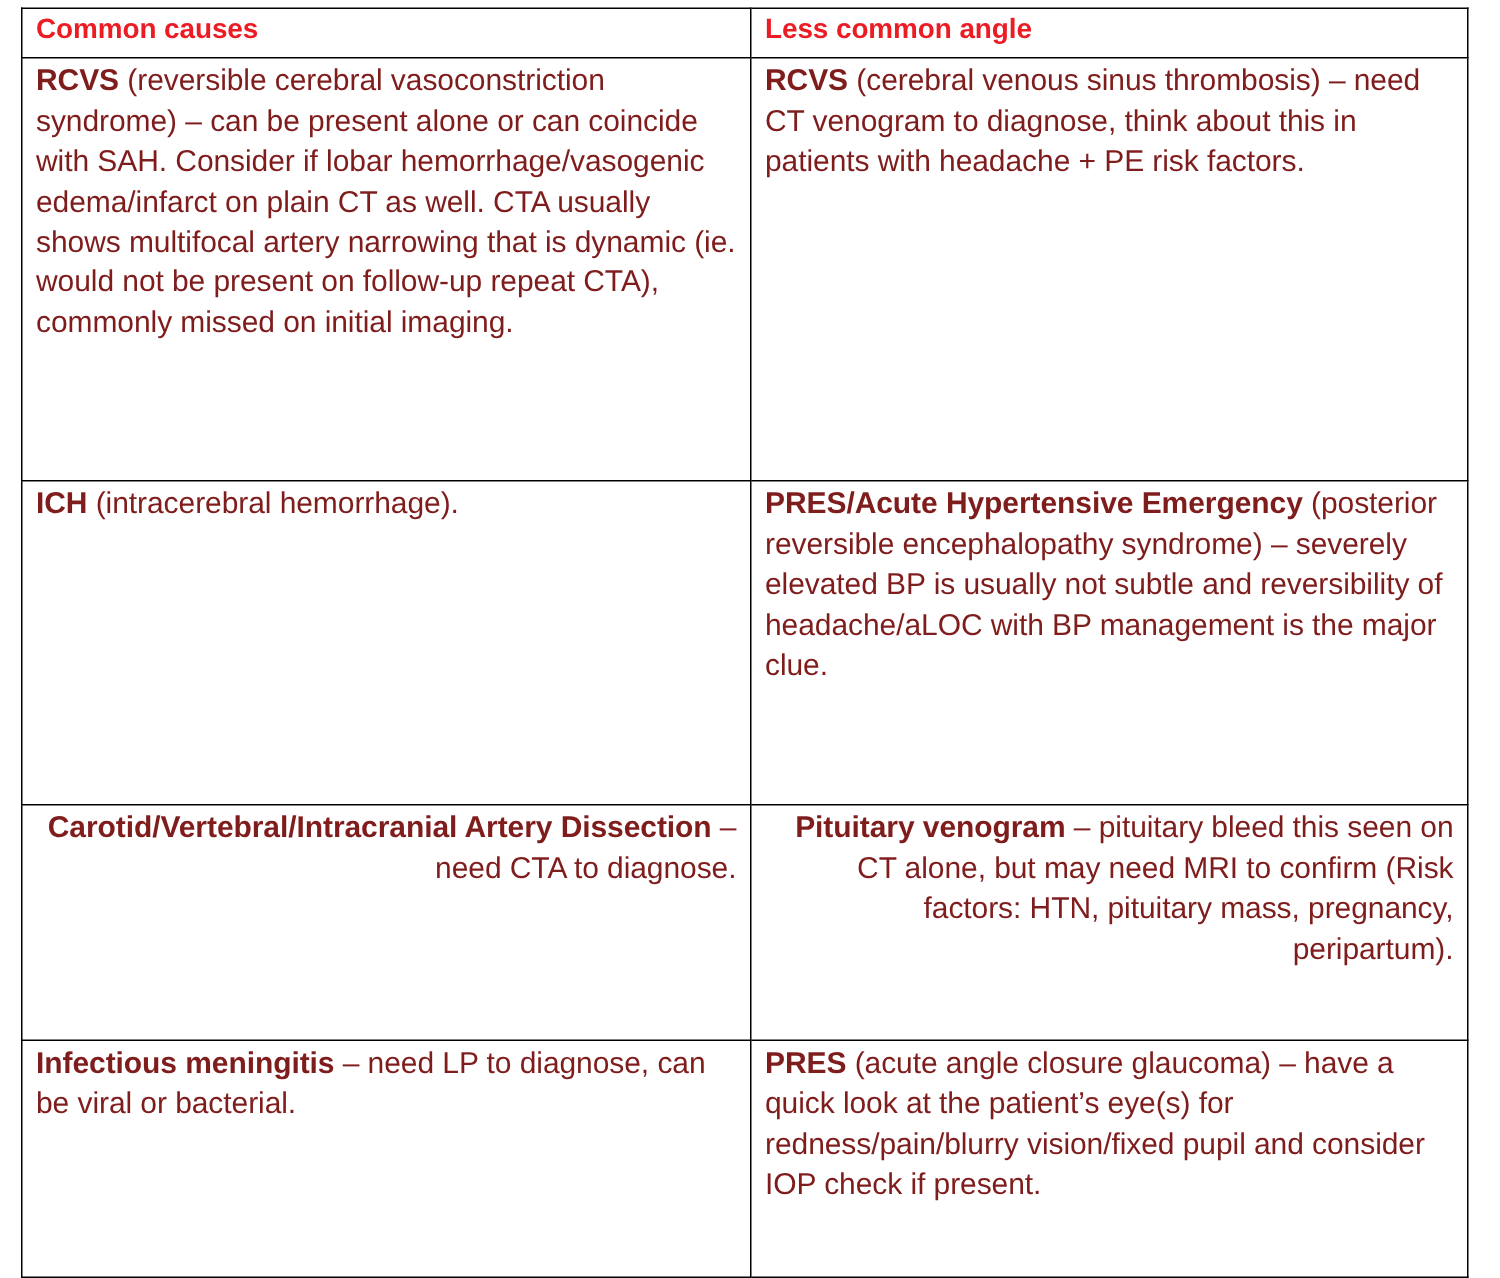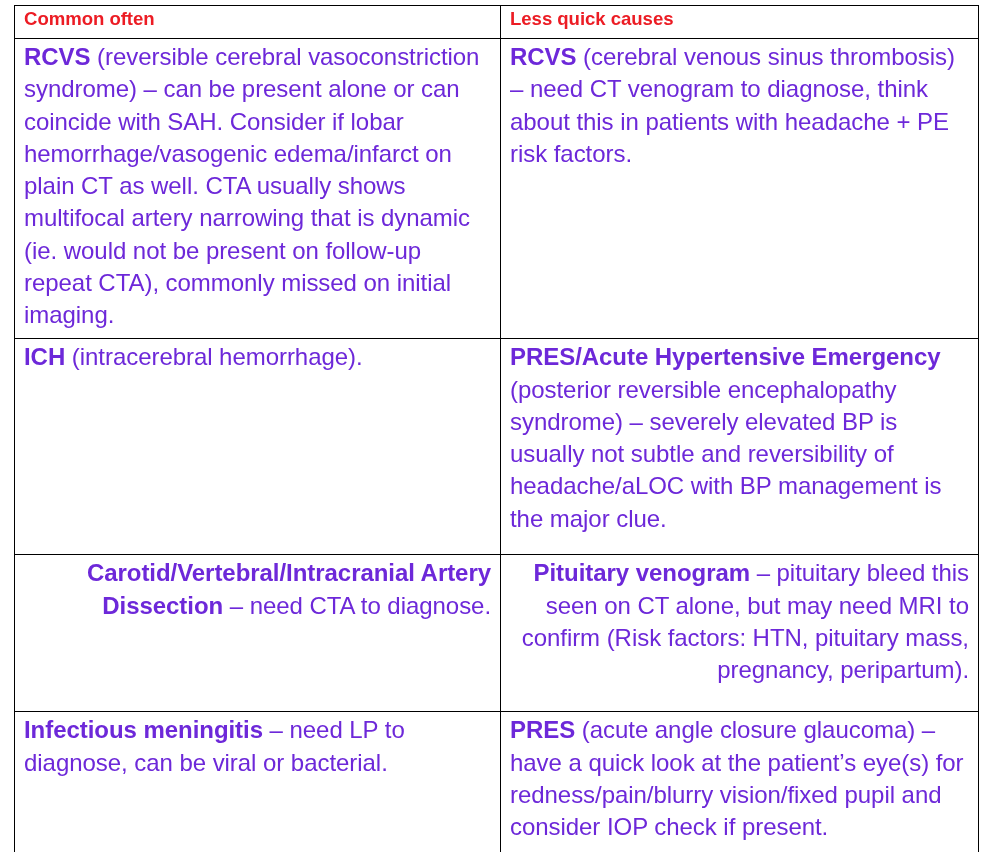--- a/index.html
+++ b/index.html
@@ -29,23 +29,23 @@
     table-layout: fixed;
     background: #ffffff;
   }
   table.causes-table col.col-left  { width: 486px; }
   table.causes-table col.col-right { width: 478px; }
 
   th, td {
     border: 1.4px solid #000000;
     vertical-align: top;
     padding: 2px 9px 7px 9px;
-    font-size: 24px;
+    font-size: 20px;
     line-height: 1.345;
-    color: #6d28d9;
+    color: #7f1d1d;
     text-align: left;
     font-weight: normal;
     letter-spacing: -0.05px;
   }
   thead th {
     padding-top: 1px;
     padding-bottom: 3px;
     height: 28px;
     color: #ec1c24;
     font-weight: bold;
@@ -70,24 +70,24 @@
 
 <div class="page">
   <table class="causes-table">
     <colgroup>
       <col class="col-left">
       <col class="col-right">
     </colgroup>
     <thead>
       <tr>
         <th>
-          <span>Common often</span>
+          <span>Common causes</span>
         </th>
         <th>
-          <span>Less quick causes</span>
+          <span>Less common angle</span>
         </th>
       </tr>
     </thead>
     <tbody>
       <tr class="row-1">
         <td>
           <span class="cell-text"><span class="lead">RCVS</span><span> (reversible cerebral vasoconstriction syndrome) – can be present alone or can coincide with SAH. Consider if lobar hemorrhage/vasogenic edema/infarct on plain CT as well. CTA usually shows multifocal artery narrowing that is dynamic (ie. would not be present on follow-up repeat CTA), commonly missed on initial imaging.</span></span>
         </td>
         <td>
           <span class="cell-text"><span class="lead">RCVS</span><span> (cerebral venous sinus thrombosis) – need CT venogram to diagnose, think about this in patients with headache + PE risk factors.</span></span>

